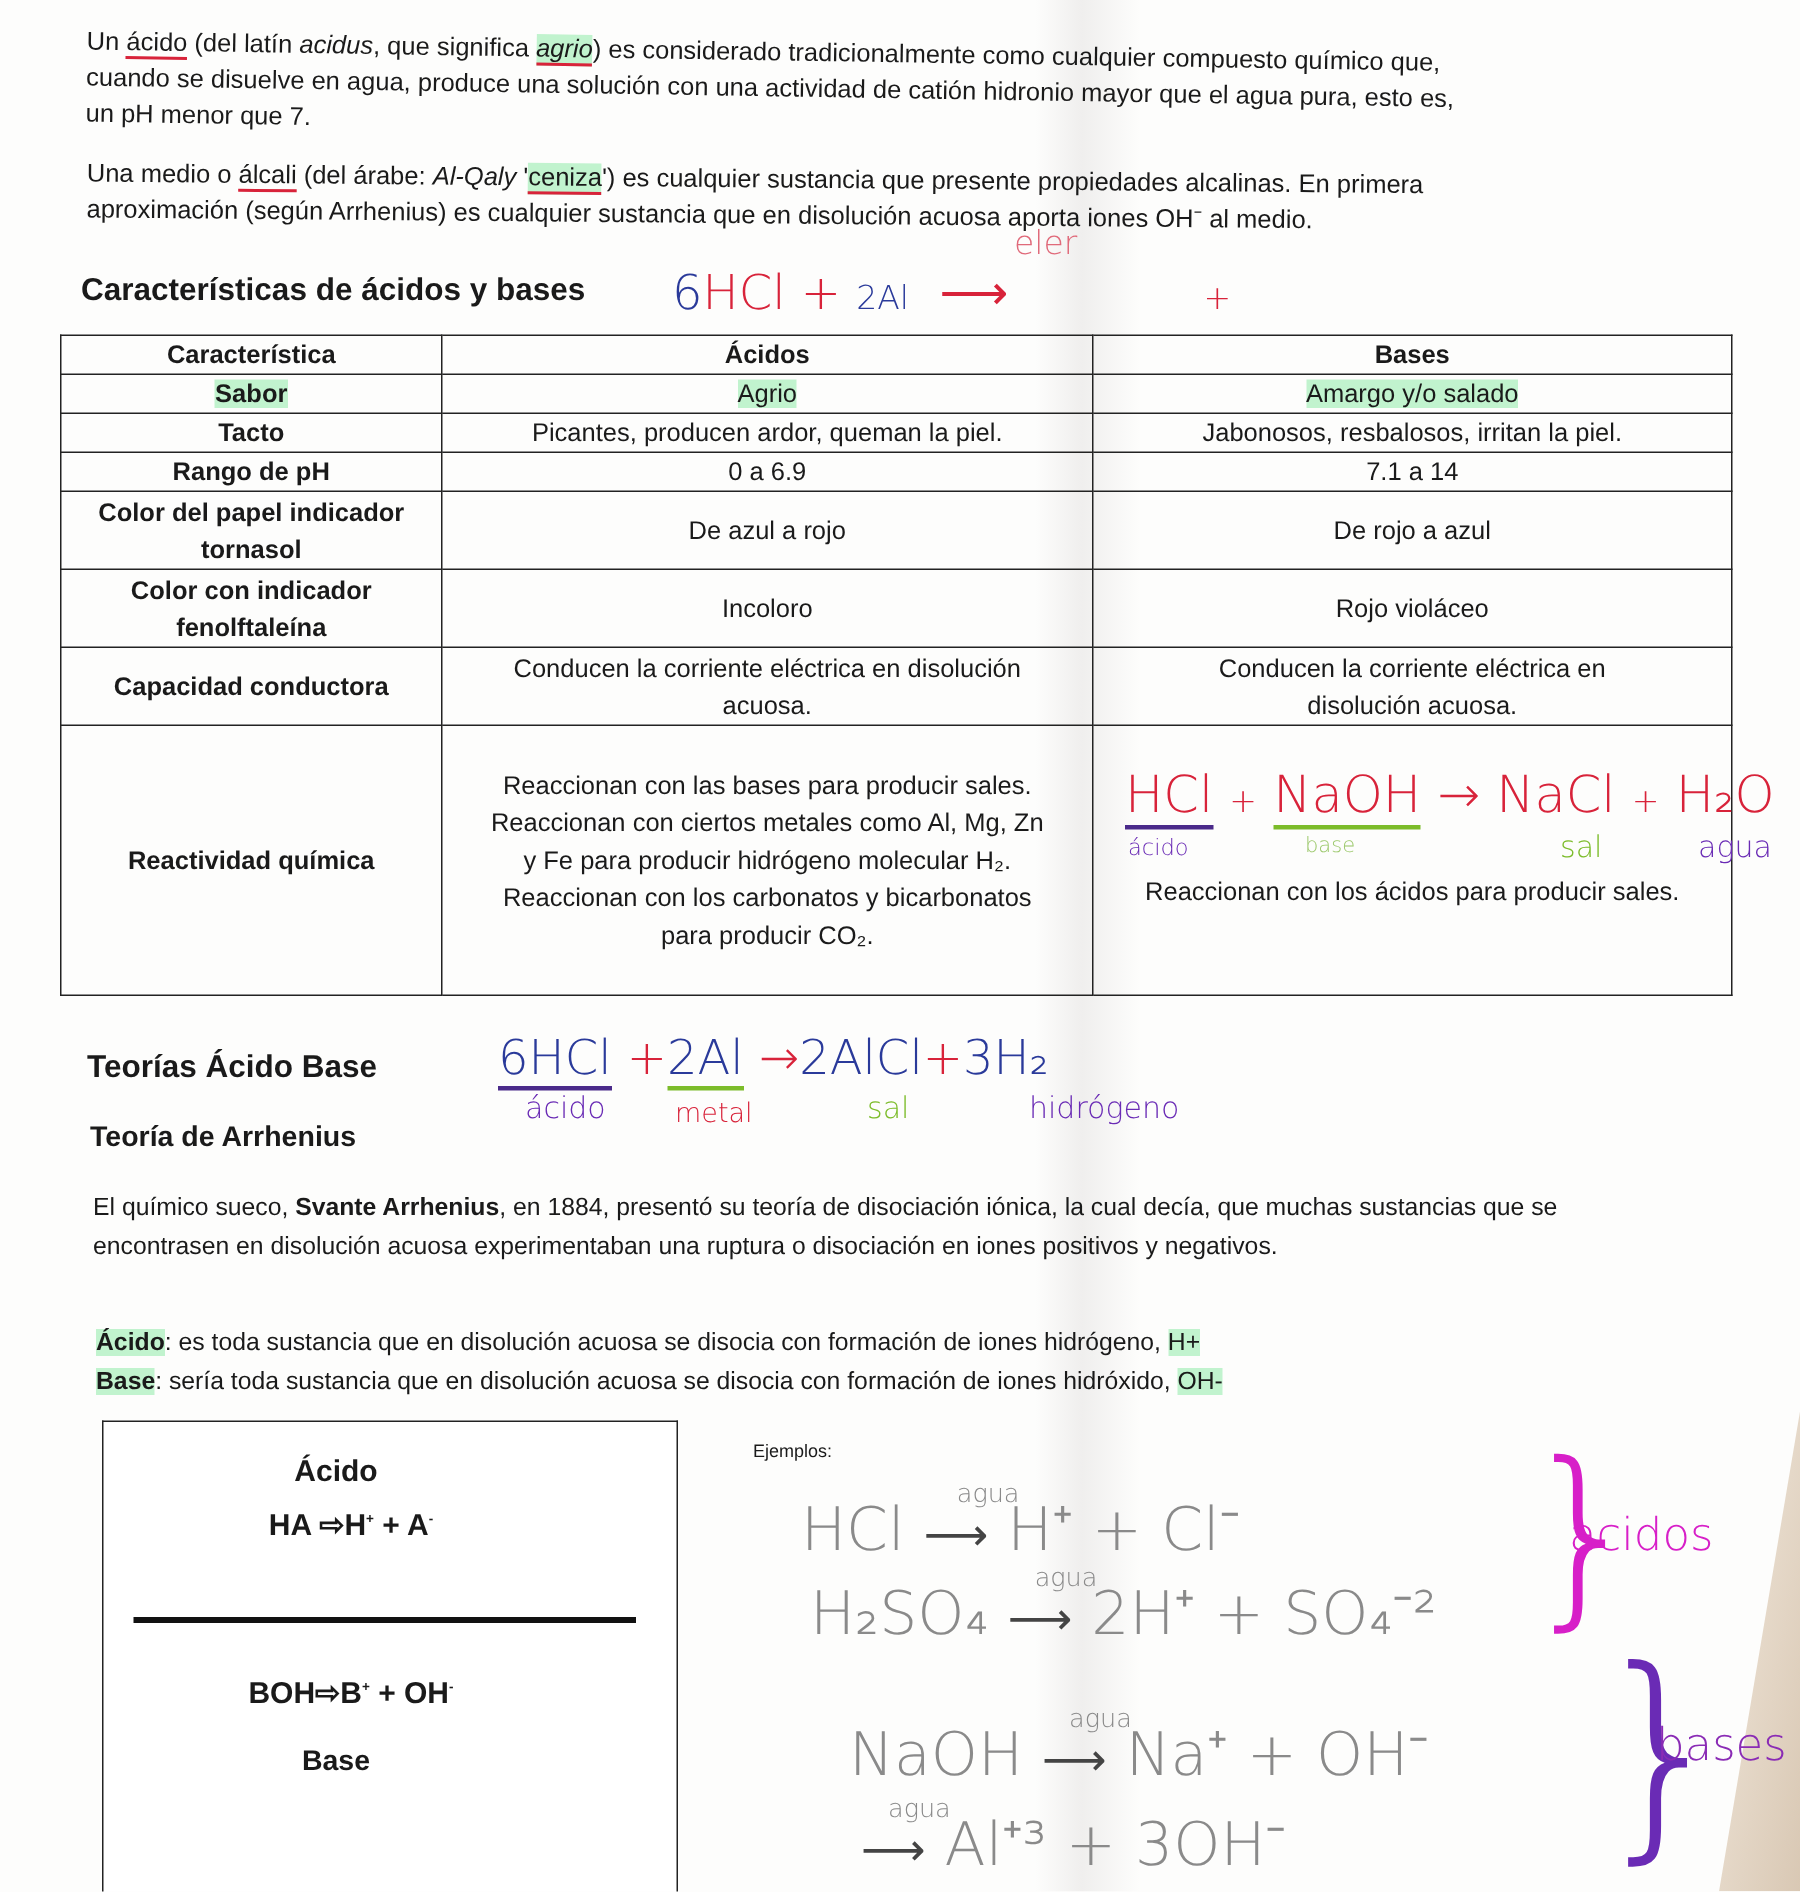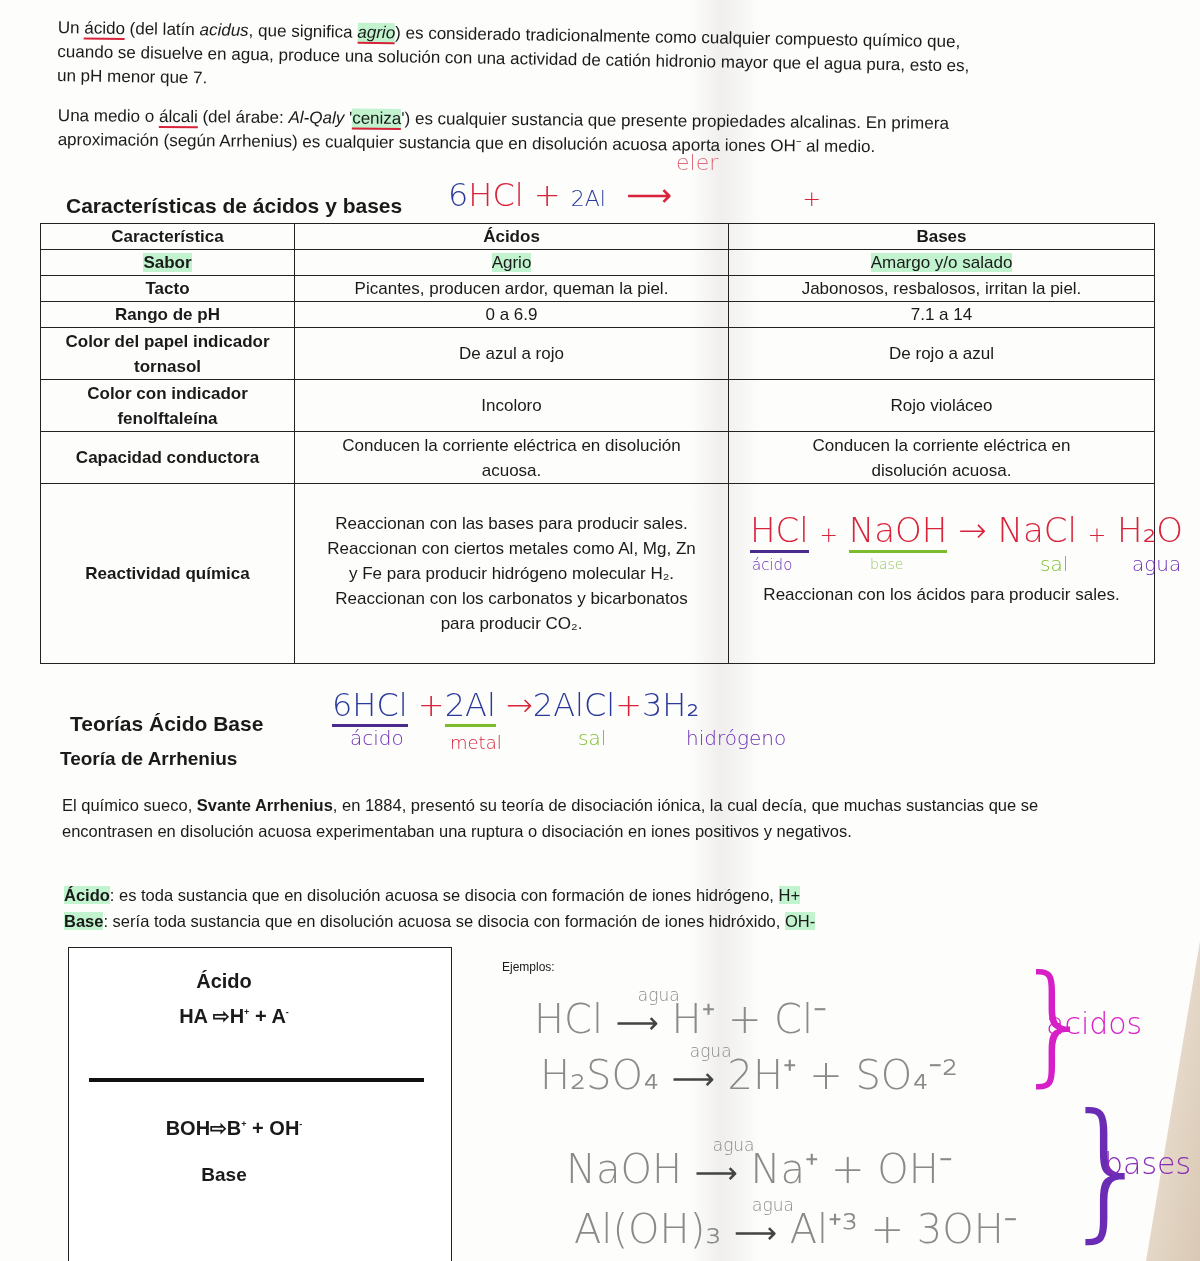--- a/index.html
+++ b/index.html
@@ -16,21 +16,21 @@
   }
   .corner {
     position: absolute; right: 0; bottom: 0; width: 60px; height: 320px;
     background: linear-gradient(100deg, rgba(0,0,0,0) 40%, #e8dccd 41%, #d9c8b4 100%);
     clip-path: polygon(100% 0, 100% 100%, 10% 100%);
   }
   p.intro { position: absolute; margin: 0; font-size: 17px; line-height: 24px; }
   .hl { background: rgba(120, 230, 150, 0.45); margin-top: 15px; }
   .ul-red { border-bottom: 2px solid #d8233a; }
   .hw { font-family: "DejaVu Sans", sans-serif; position: absolute; white-space: nowrap; font-weight: 300; }
-  .h2 { position: absolute; margin: 12px; font-size: 21px; font-weight: bold; }
+  .h2 { position: absolute; margin: 0; font-size: 21px; font-weight: bold; }
   .h3 { position: absolute; margin: 0; font-size: 19px; font-weight: bold; }
 
   table.ch {
     position: absolute; left: 40px; top: 223px; width: 1115px;
     border-collapse: collapse; font-size: 17px; line-height: 25px;
   }
   table.ch td { border: 1.5px solid #222; text-align: center; padding: 0 4px; vertical-align: middle; }
   table.ch td.lbl { font-weight: bold; width: 245px; }
   table.ch td.ac { width: 425px; }
   table.ch tr.hdr td { font-weight: bold; }
@@ -186,18 +186,17 @@
 </div>
 <div class="hw" style="left:1014px; top:958px; font-size:130px; line-height:130px; color:#d71fc8; font-weight:200;">}</div>
 <div class="hw" style="left:1046px; top:1006px; font-size:30px; color:#d71fc8;">acidos</div>
 
 <div class="hw" style="left:566px; top:1140px; font-size:40px; color:#8a8a8a;">
   <span>NaOH</span>
   <span style="position:relative; font-size:30px; color:#444;"><span style="position:absolute; left:18px; top:-20px; font-size:17px; color:#8a8a8a;">agua</span>⟶</span>
   <span>Na⁺ + OH⁻</span>
 </div>
 <div class="hw" style="left:574px; top:1200px; font-size:40px; color:#8a8a8a;">
-  <span>Al(OH)₃</span>
   <span style="position:relative; font-size:30px; color:#444;"><span style="position:absolute; left:18px; top:-20px; font-size:17px; color:#8a8a8a;">agua</span>⟶</span>
   <span>Al⁺³ + 3OH⁻</span>
 </div>
 <div class="hw" style="left:1060px; top:1094px; font-size:150px; line-height:150px; color:#6a2bb5; font-weight:200;">}</div>
 <div class="hw" style="left:1104px; top:1146px; font-size:30px; color:#8a2bb5;">bases</div>
 
 </body></html>

